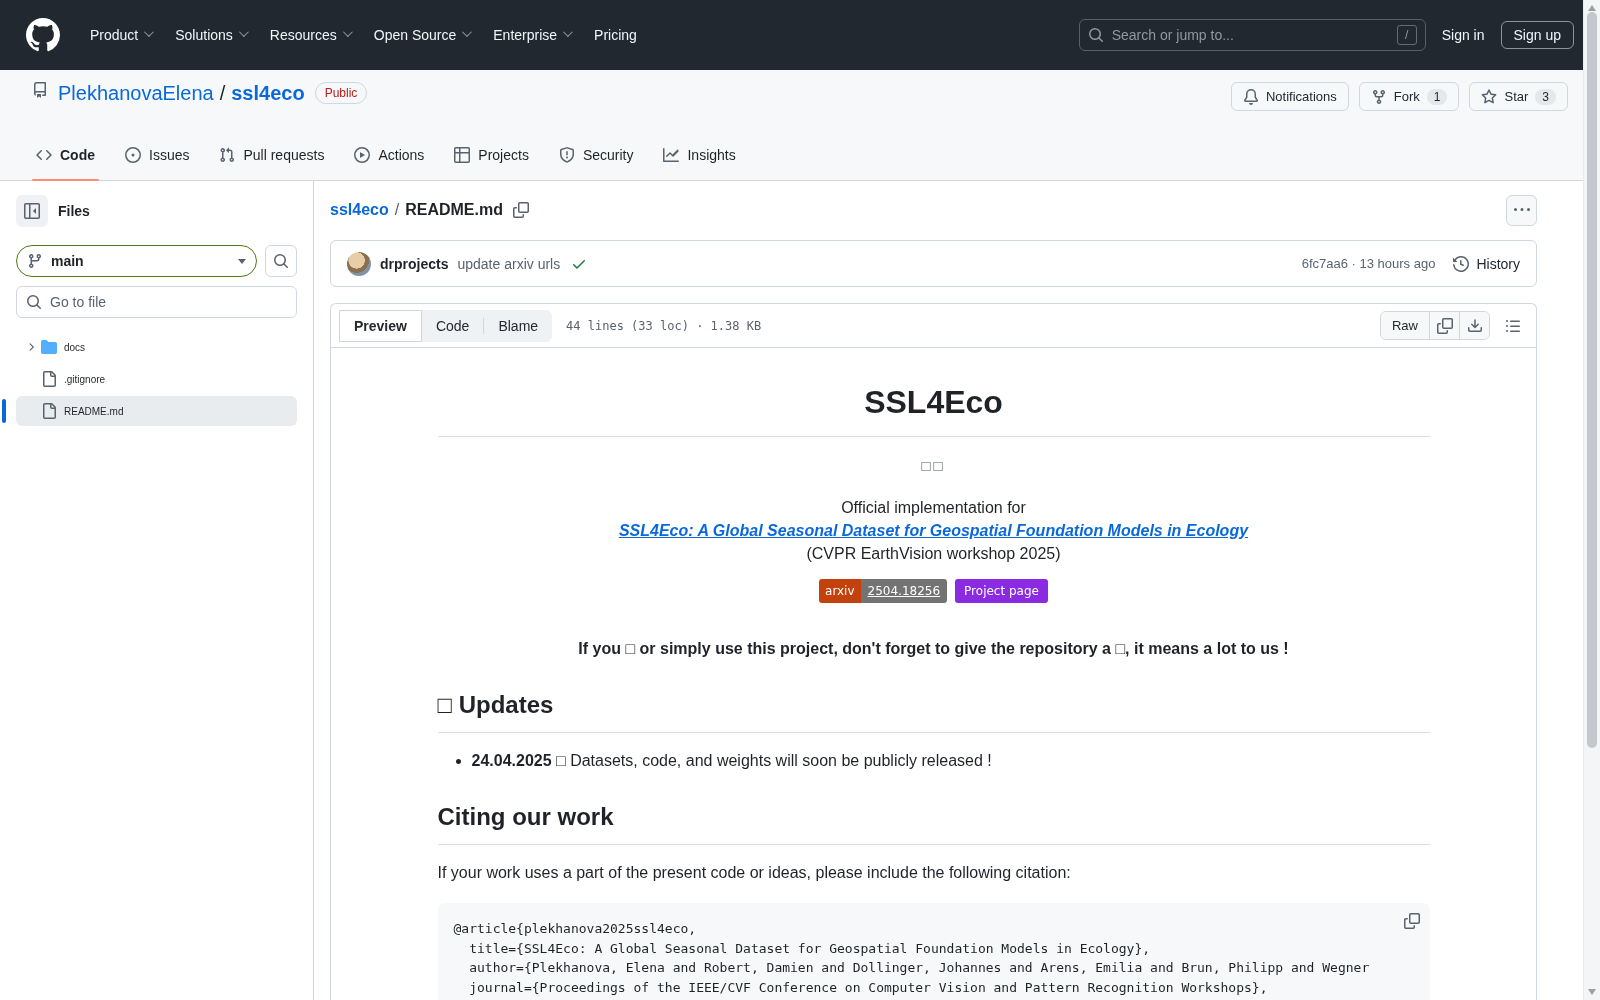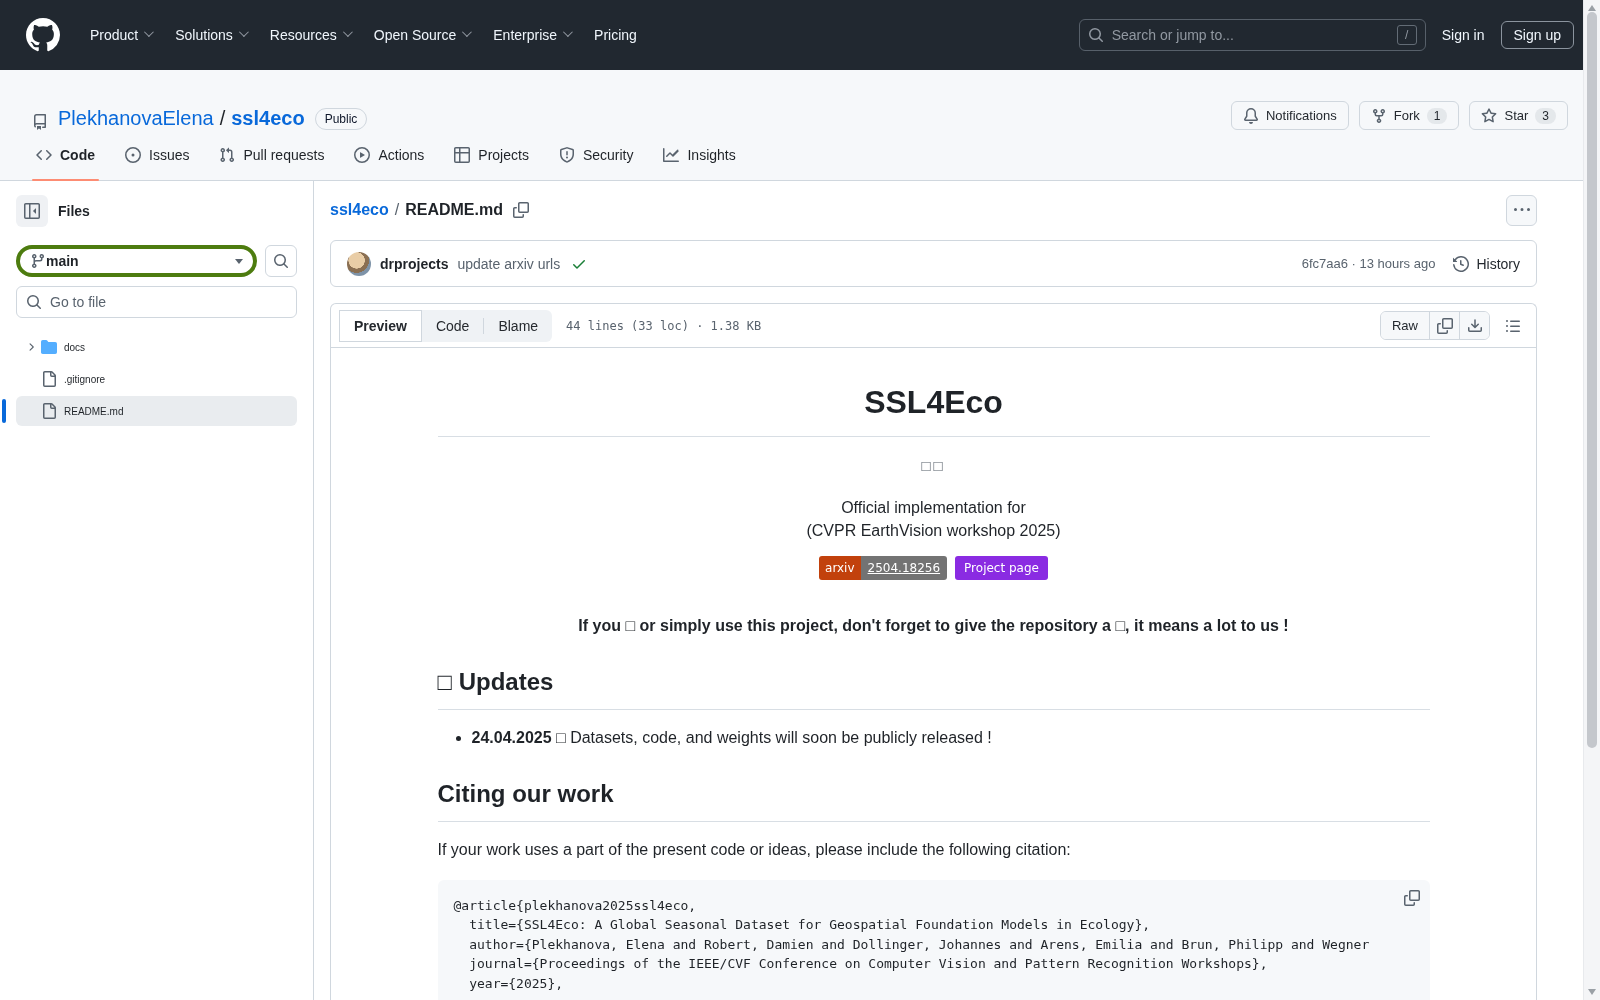--- a/index.html
+++ b/index.html
@@ -16,45 +16,45 @@
   .topnav-right { margin-left:auto; display:flex; align-items:center; gap:16px; }
   .nav-search { width:347px; height:32px; border:1px solid #57606a; border-radius:6px; display:flex; align-items:center; padding:0 8px; gap:8px; color:#9198a1; }
   .nav-search input { flex:1; background:transparent; border:none; outline:none; color:#f0f6fc; font-size:14px; font-family:inherit; }
   .nav-search input::placeholder { color:#9198a1; }
   .slash-key { width:20px; height:20px; border:1px solid #636c76; border-radius:3px; display:grid; place-items:center; font-size:12px; color:#9198a1; }
   .signin { color:#f0f6fc; font-size:14px; cursor:pointer; }
   .signup { color:#f0f6fc; font-size:14px; border:1px solid #8b949e; border-radius:6px; padding:5px 12px; cursor:pointer; }
 
   
   .band { background:#f6f8fa; border-bottom:1px solid #d0d7de; }
-  .repo-row { height:60px; display:flex; align-items:flex-end; padding:0 32px; }
+  .repo-row { height:60px; display:flex; align-items:flex-start; padding:12px 32px; }
   .repo-row .repo-icon { color:#59636e; margin-right:10px; }
   .repo-owner { color:#0969da; font-size:20px; cursor:pointer; }
   .repo-sep { color:#1f2328; font-size:20px; margin:0 6px; }
   .repo-name { color:#0969da; font-size:20px; font-weight:600; cursor:pointer; }
-  .visibility { margin-left:10px; font-size:12px; color:#0f172a; border:1px solid #d0d7de; border-radius:999px; padding:3px 9px; }
+  .visibility { margin-left:10px; font-size:12px; color:#b91c1c; border:1px solid #d0d7de; border-radius:999px; padding:3px 9px; }
   .repo-actions { margin-left:auto; display:flex; gap:10px; }
   .hdr-btn { display:flex; align-items:center; gap:7px; height:29px; padding:0 11px; background:#f6f8fa; border:1px solid #d0d7de; border-radius:6px; font-size:13px; color:#24292f; cursor:pointer; }
   .hdr-btn svg { color:#59636e; }
   .counter { background:rgba(175,184,193,0.25); border-radius:999px; font-size:12px; padding:1px 7px; min-width:18px; text-align:center; }
 
   .tabs-row { display:flex; padding:0 24px; height:50px; align-items:center; }
   .tab { position:relative; display:flex; align-items:center; gap:8px; height:50px; padding:0 12px; margin-right:6px; font-size:14px; color:#1f2328; cursor:pointer; }
   .tab svg { color:#59636e; }
   .tab.active { font-weight:600; }
   .tab.active::after { content:""; position:absolute; bottom:-1px; left:8px; right:8px; height:2px; background:#fd8c73; border-radius:3px; }
 
   
   .workspace { display:flex; height:819px; }
   .sidebar { width:314px; flex:0 0 auto; border-right:1px solid #d0d7de; padding:14px 16px 0 16px; position:relative; }
   .files-row { display:flex; align-items:center; gap:10px; margin-bottom:18px; }
   .collapse-btn { width:32px; height:32px; border:none; background:#eff1f4; border-radius:6px; display:grid; place-items:center; color:#59636e; cursor:pointer; }
   .files-title { font-size:14px; font-weight:600; }
   .branch-row { display:flex; gap:8px; margin-bottom:9px; }
-  .branch-btn { flex:1; height:32px; background:#fff; border:4px solid #4d7c0f; border-radius:16px; display:flex; align-items:center; padding:0 10px; font-size:14px; font-weight:600; color:#1f2328; cursor:pointer; }
+  .branch-btn { flex:1; height:32px; background:#fff; border:1px solid #4d7c0f; border-radius:16px; display:flex; align-items:center; gap:8px; padding:0 10px; font-size:14px; font-weight:600; color:#1f2328; cursor:pointer; }
   .branch-btn svg { color:#59636e; }
   .tri-down { margin-left:auto; width:0; height:0; border-left:4px solid transparent; border-right:4px solid transparent; border-top:5px solid #59636e; }
   .side-search-btn { width:32px; height:32px; background:#fff; border:1px solid #d0d7de; border-radius:6px; display:grid; place-items:center; color:#59636e; cursor:pointer; }
   .goto { height:32px; border:1px solid #d0d7de; border-radius:6px; display:flex; align-items:center; gap:8px; padding:0 9px; color:#59636e; margin-bottom:14px; background:#fff; }
   .goto input { flex:1; border:none; outline:none; font-size:14px; font-family:inherit; color:#1f2328; background:transparent; }
   .goto input::placeholder { color:#59636e; }
   .tree { font-size:10px; }
   .tree-row { position:relative; display:flex; align-items:center; height:30px; margin-bottom:2px; border-radius:6px; padding-left:6px; cursor:pointer; }
   .tree-row .tw { width:18px; display:grid; place-items:center; color:#59636e; flex:0 0 auto; }
   .tree-row .ti { width:18px; display:grid; place-items:center; flex:0 0 auto; margin-right:6px; }
@@ -388,20 +388,21 @@
               </button>
             </div>
           </div>
 
           <div class="readme-body">
             <div class="markdown">
               <h1 class="md-h1">SSL4Eco</h1>
               <p class="emoji-line">□□</p>
               <div class="center-block">
                 <div>Official implementation for</div>
+                <div><span class="paper-link">SSL4Eco: A Global Seasonal Dataset for Geospatial Foundation Models in Ecology</span></div>
                 <div>(CVPR EarthVision workshop 2025)</div>
               </div>
               <div class="badge-row">
                 <span class="badge">
                   <span class="b-arxiv-l">arxiv</span>
                   <span class="b-arxiv-r">2504.18256</span>
                 </span>
                 <span class="badge">
                   <span class="b-project">Project page</span>
                 </span>

